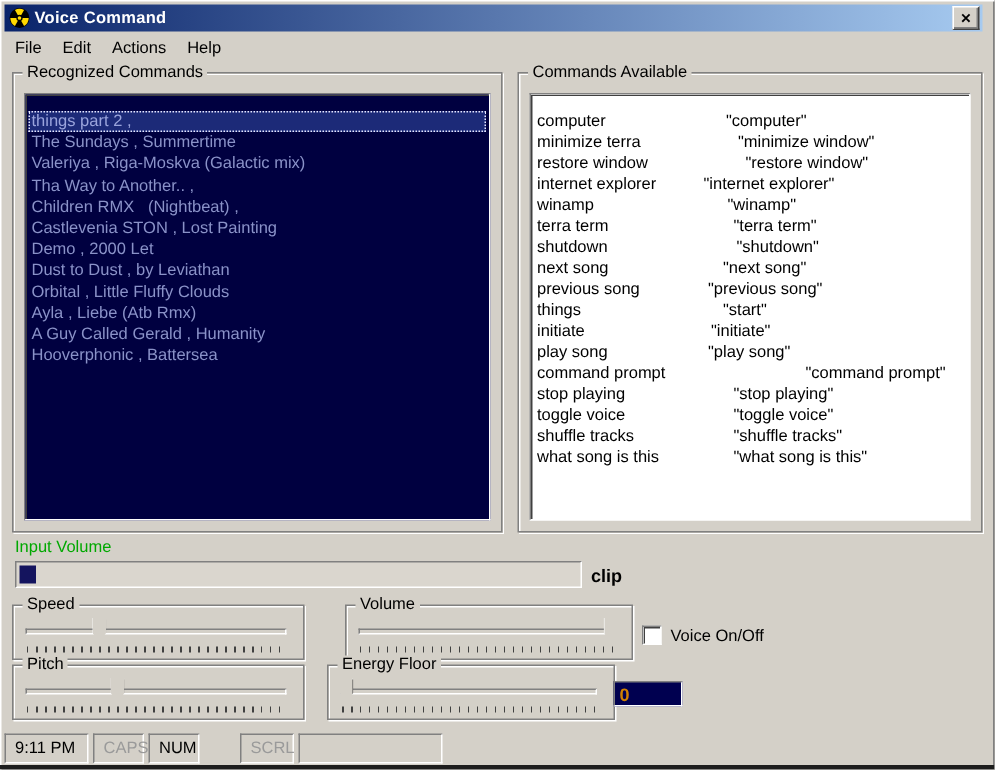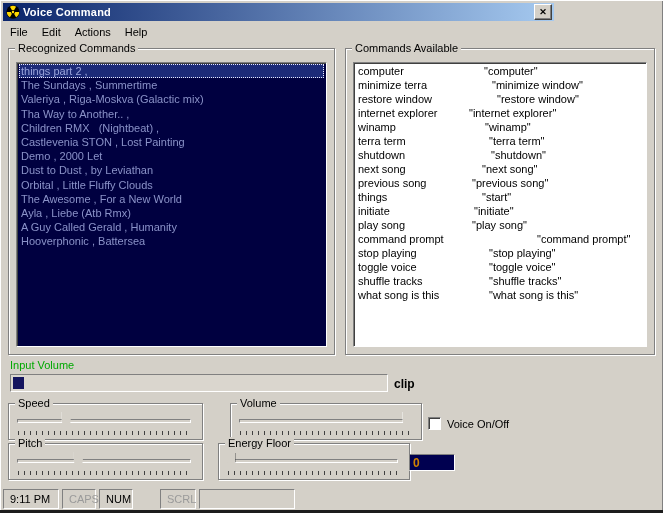--- a/index.html
+++ b/index.html
@@ -4,21 +4,21 @@
 <style>
   html,body{margin:0;padding:0;background:#808080;}
   .window{
     position:relative;width:663px;height:513px;background:#d4d0c8;
     font-family:"Liberation Sans",sans-serif;font-size:11px;color:#000;
     box-shadow:inset 1px 1px 0 #ffffff, inset -1px -1px 0 #808080;
     overflow:hidden;
   }
   
   .titlebar{
-    position:absolute;left:3px;top:3px;width:551px;height:18px;
+    position:absolute;left:3px;top:3px;width:652px;height:18px;
     background:linear-gradient(to right,#0a246a,#a6caf0);
     display:flex;align-items:center;padding:0 2px;box-sizing:border-box;
   }
   .app-icon{width:14px;height:14px;margin:0 3px 0 1px;flex:0 0 auto;}
   .title-text{color:#fff;font-weight:bold;font-size:11px;flex:1 1 auto;letter-spacing:.2px;}
   .close-btn{
     width:16px;height:14px;background:#d4d0c8;
     border:1px solid;border-color:#fff #404040 #404040 #fff;
     box-shadow:inset -1px -1px 0 #808080;
     display:flex;align-items:center;justify-content:center;
@@ -40,21 +40,21 @@
   .gb-avail{left:345px;top:48px;width:310px;height:307px;}
   .gb-speed{left:8px;top:403px;width:195px;height:37px;}
   .gb-volume{left:230px;top:403px;width:192px;height:37px;}
   .gb-pitch{left:8px;top:443px;width:195px;height:37px;}
   .gb-energy{left:218px;top:443px;width:192px;height:37px;}
   
   .listbox{
     position:absolute;left:7px;top:13px;right:7px;bottom:7px;
     border:1px solid;border-color:#808080 #fff #fff #808080;
     box-shadow:inset 1px 1px 0 #404040;
-    overflow:hidden;box-sizing:border-box;padding:1px 2px;
+    overflow:hidden;box-sizing:border-box;padding:11px 2px;
   }
   .lb-reco{background:#000040;color:#8a92c8;}
   .lb-avail{background:#ffffff;color:#000;}
   .reco-item{height:14.2px;line-height:14.2px;white-space:pre;padding-left:2px;}
   .reco-item.sel{
     background:#1c2a78;color:#9aa4dc;outline:1px dotted #e8e8ff;outline-offset:-1px;
   }
   .cmd-row{position:relative;height:14px;line-height:14px;white-space:pre;}
   .cmd-name{position:absolute;left:2px;top:0;}
   .cmd-phrase{position:absolute;top:0;}
@@ -143,21 +143,20 @@
     <div class="listbox lb-reco">
         <div class="reco-item sel">things part 2 ,</div>
         <div class="reco-item">The Sundays , Summertime</div>
         <div class="reco-item">Valeriya , Riga-Moskva (Galactic mix)</div>
         <div class="reco-item">Tha Way to Another.. ,</div>
         <div class="reco-item">Children RMX   (Nightbeat) ,</div>
         <div class="reco-item">Castlevenia STON , Lost Painting</div>
         <div class="reco-item">Demo , 2000 Let</div>
         <div class="reco-item">Dust to Dust , by Leviathan</div>
         <div class="reco-item">Orbital , Little Fluffy Clouds</div>
-        <div class="reco-item">The Awesome , For a New World</div>
         <div class="reco-item">Ayla , Liebe (Atb Rmx)</div>
         <div class="reco-item">A Guy Called Gerald , Humanity</div>
         <div class="reco-item">Hooverphonic , Battersea</div>
       </div>
   </div>
 
   <div class="groupbox gb-avail">
     <span class="legend">Commands Available</span>
     <div class="listbox lb-avail">
         <div class="cmd-row">

